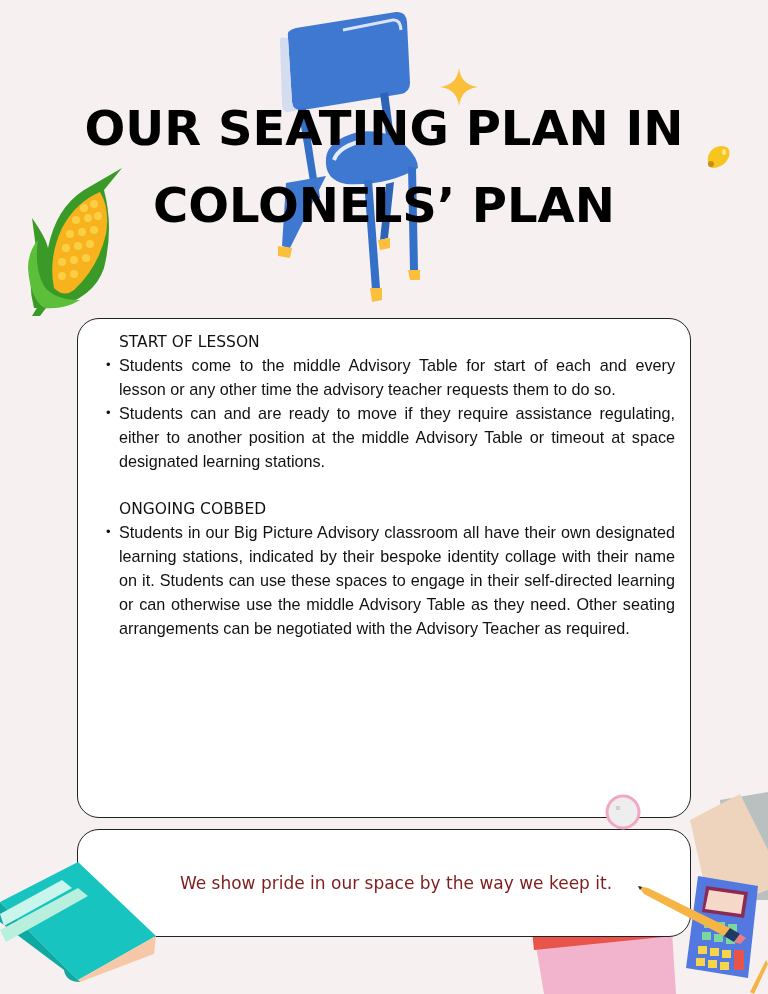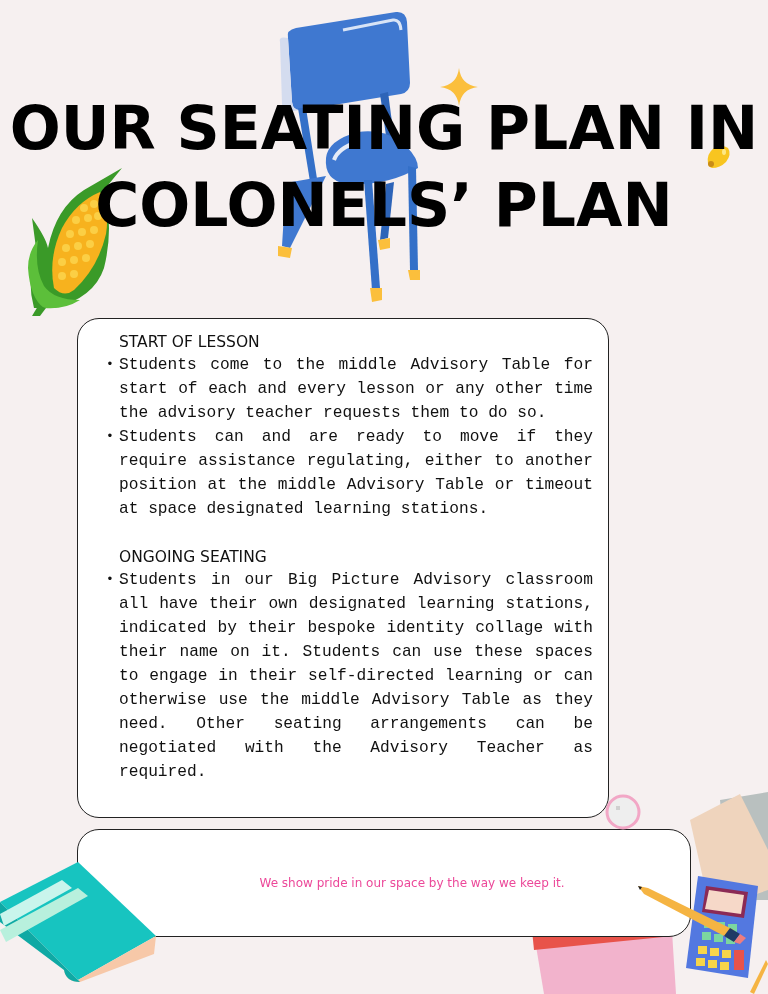--- a/index.html
+++ b/index.html
@@ -5,48 +5,48 @@
     html, body { margin:0; padding:0; }
     body {
       width:768px; height:994px; position:relative; overflow:hidden;
       background:#f6f0f0;
       font-family:"Liberation Sans", sans-serif;
     }
     .deco { position:absolute; }
     .title {
       position:absolute; left:0; top:90px; width:768px; text-align:center;
       font-family:"DejaVu Sans", sans-serif; font-weight:bold;
-      font-size:60px; line-height:77px; color:#000; letter-spacing:0px;
+      font-size:48px; line-height:77px; color:#000; letter-spacing:0px;
       z-index:3; margin:0;
     }
     .title span { display:block; }
     .box {
       position:absolute; background:#fff; border:1.3px solid #222;
       border-radius:22px; box-sizing:border-box; z-index:2;
     }
-    .box1 { left:77px; top:318px; width:532px; height:500px; padding:12px 10px 4px 41px; }
+    .box1 { left:77px; top:318px; width:614px; height:500px; padding:12px 10px 4px 41px; }
     .box2 { left:77px; top:829px; width:614px; height:108px; }
     .section-heading {
       font-family:"DejaVu Sans", sans-serif; font-size:15.5px; color:#111;
       line-height:22px; margin:0 0 0 0; font-weight:normal;
     }
     .gap { height:25px; }
     ul { margin:0; padding:0; list-style:none; }
     li {
-      position:relative; font-family:Liberation Mono, monospace; font-size:16.2px;
+      position:relative; font-family:Liberation Sans, sans-serif; font-size:16.2px;
       line-height:24px; color:#111; text-align:justify; text-align-last:left;
       padding-left:0; margin-right:5px;
     }
     li::before {
       content:"•"; position:absolute; left:-13px; top:0; font-size:13px; color:#111;
     }
     .motto {
-      position:absolute; left:16px; top:0; width:100%; height:100%;
+      position:absolute; left:0; top:0; width:100%; height:100%;
       display:flex; align-items:center; justify-content:center;
-      font-family:"DejaVu Sans", sans-serif; font-size:12px; color:#ec4899;
+      font-family:"DejaVu Sans", sans-serif; font-size:17px; color:#7f1d1d;
       padding-left:24px; box-sizing:border-box;
     }
   </style>
 </head>
 <body>
 
 <svg class="deco" style="left:268px;top:8px;z-index:1" width="160" height="300" viewBox="0 0 160 300">
 
   <path d="M20 30 Q18 22 28 20 L128 4 Q138 3 139 14 L142 75 Q142 84 133 86 L35 102 Q25 104 24 94 Z" fill="#3f78d0"></path>
   <path d="M12 34 Q10 28 20 30 L24 94 Q25 102 32 102 L20 104 Q14 104 14 96 Z" fill="#d4dcef"></path>
@@ -118,21 +118,21 @@
   <rect x="18" y="14" width="4" height="4" fill="#d0d0d0"></rect>
 </svg>
 
 <div class="box box1">
   <h2 class="section-heading">START OF LESSON</h2>
   <ul>
     <li>Students come to the middle Advisory Table for start of each and every lesson or any other time the advisory teacher requests them to do so.</li>
     <li>Students can and are ready to move if they require assistance regulating, either to another position at the middle Advisory Table or timeout at space designated learning stations.</li>
   </ul>
   <div class="gap"></div>
-  <h2 class="section-heading">ONGOING SEATING</h2>
+  <h2 class="section-heading">ONGOING COBBED</h2>
   <ul>
     <li>Students in our Big Picture Advisory classroom all have their own designated learning stations, indicated by their bespoke identity collage with their name on it.  Students can use these spaces to engage in their self-directed learning or can otherwise use the middle Advisory Table as they need.  Other seating arrangements can be negotiated with the Advisory Teacher as required.</li>
   </ul>
 </div>
 
 <svg class="deco" style="left:530px;top:900px;z-index:1" width="150" height="94" viewBox="0 0 150 94">
   <path d="M0 10 L140 0 L146 94 L14 94 Z" fill="#f2b3cc"></path>
   <path d="M2 30 L142 20 L143 36 L4 50 Z" fill="#e8534a"></path>
   <path d="M0 14 L140 4 L140 16 L2 24 Z" fill="#e8534a"></path>
 </svg>

